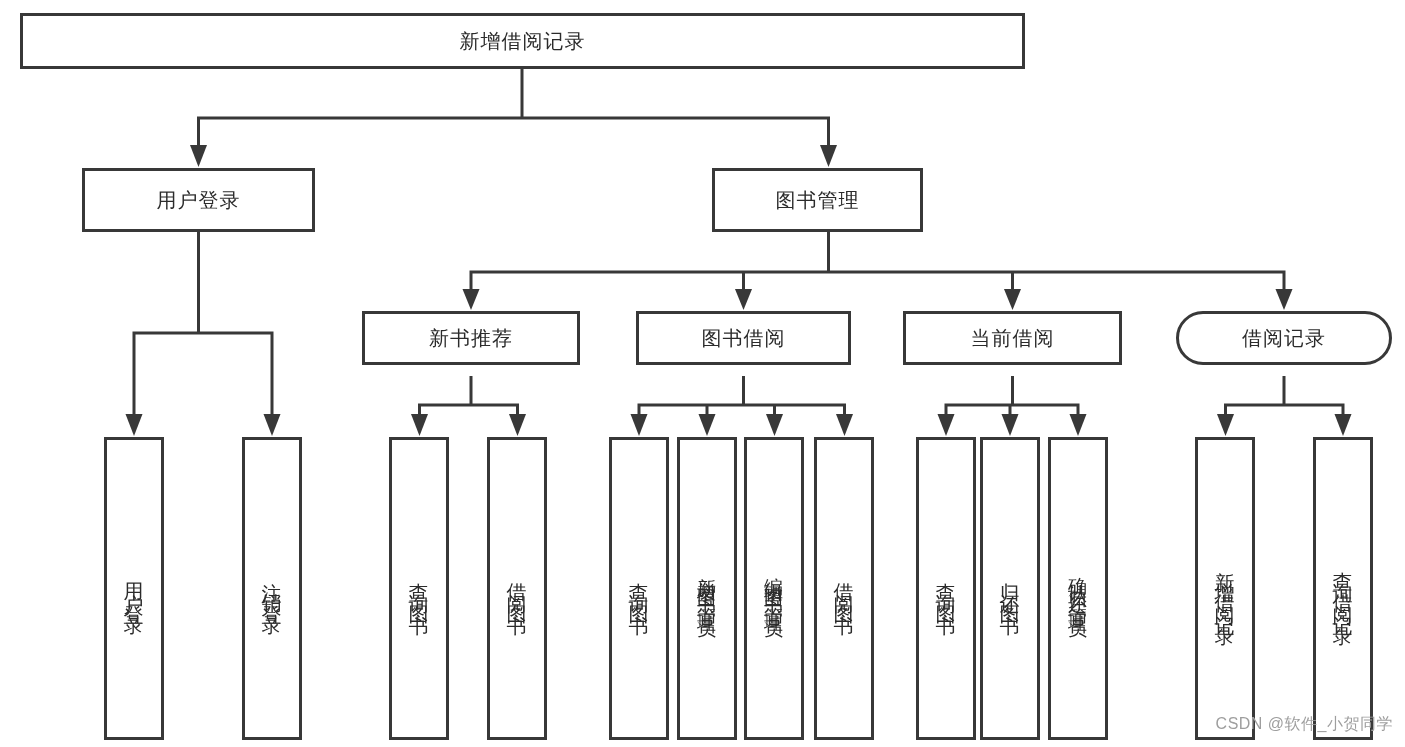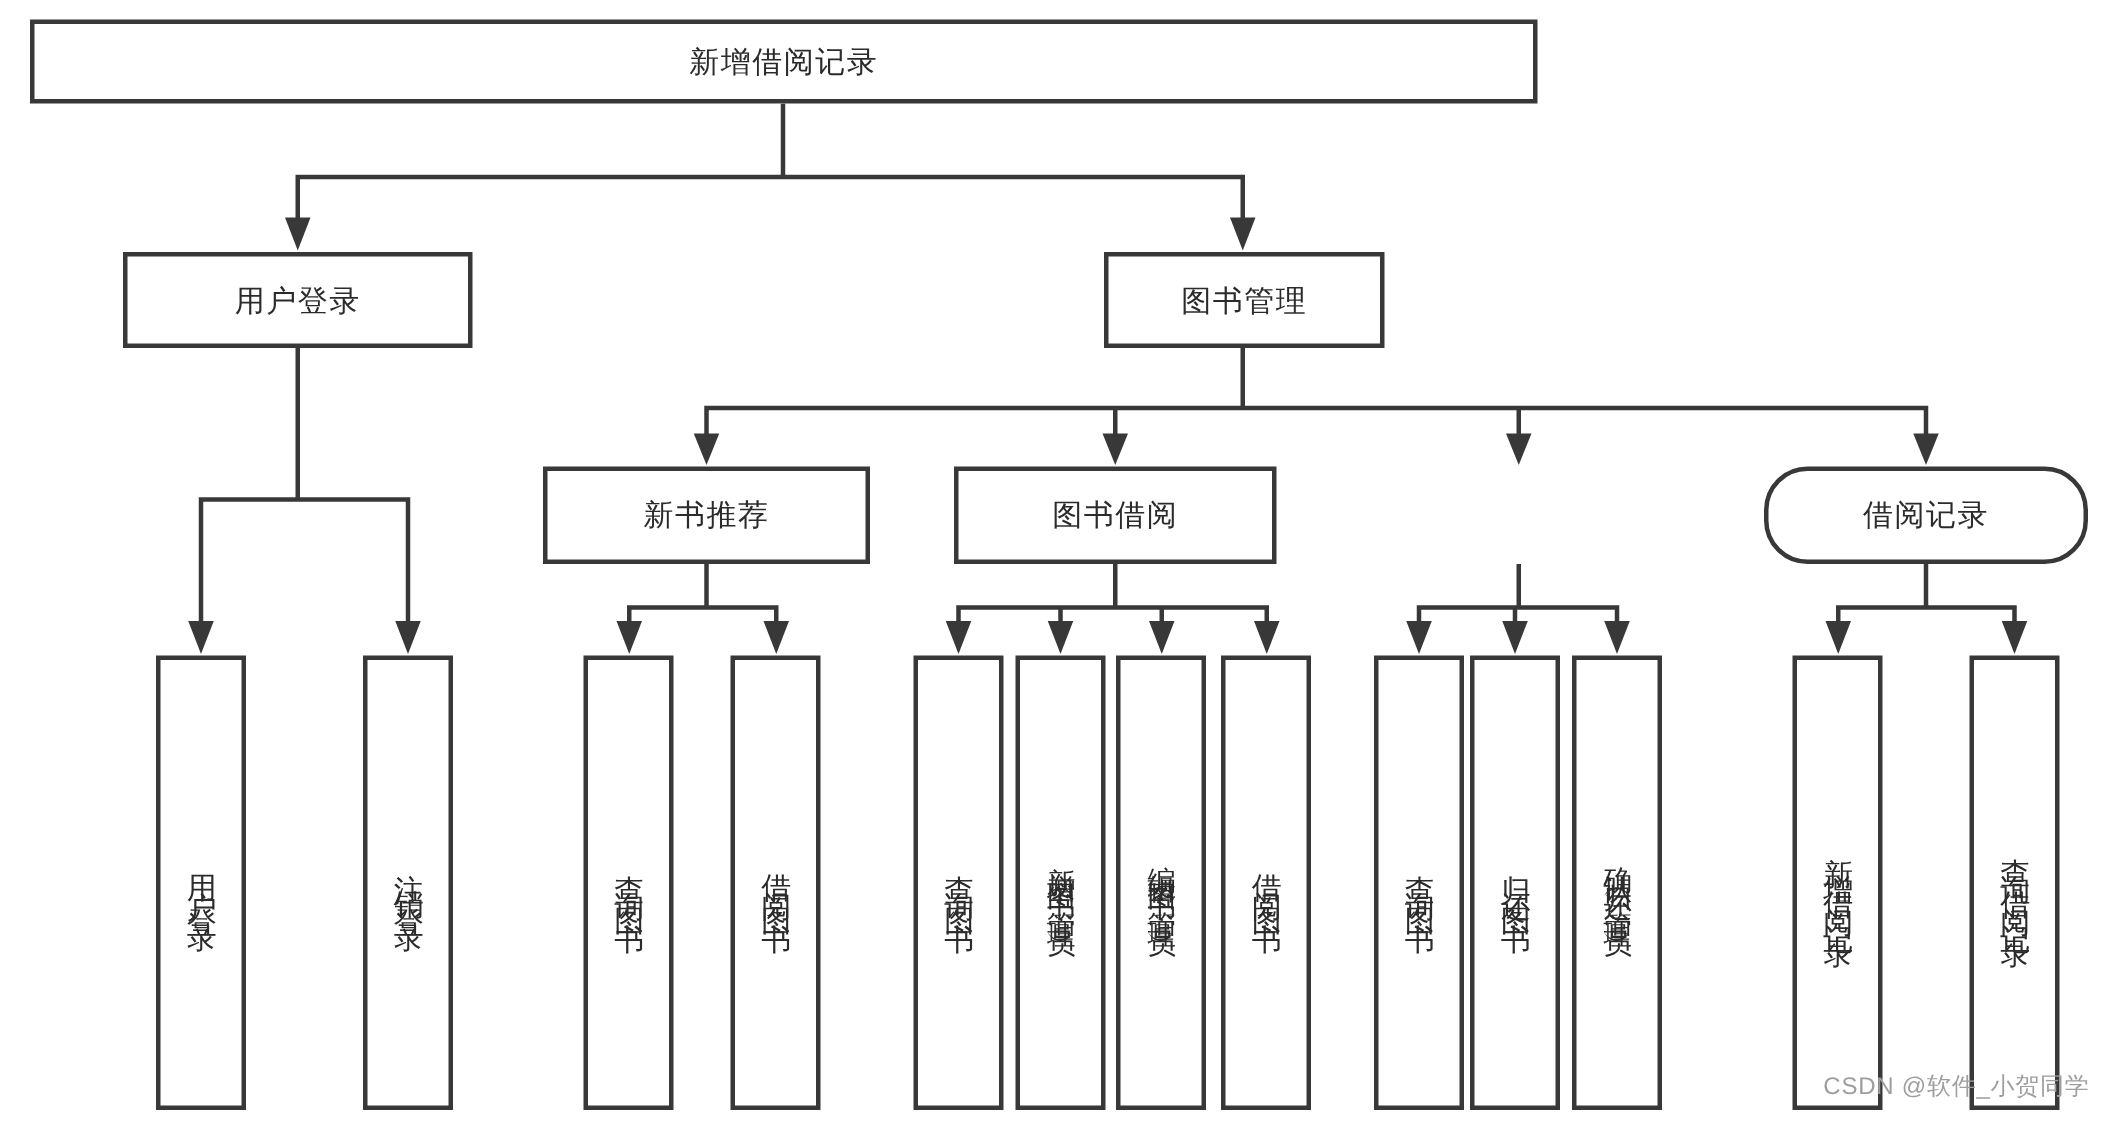--- a/index.html
+++ b/index.html
@@ -28,22 +28,22 @@
   }
   .node .label{
     font-size:20px;
     letter-spacing:1px;
     color:var(--text);
     white-space:nowrap;
   }
   
   .root-box{left:20px;top:13px;width:1005px;height:56px;}
   .l2-a{left:82px;top:168px;width:233px;height:64px;}
-  .l2-b{left:736px;top:168px;width:187px;height:64px;}
-  .l3{top:311px;height:65px;}
+  .l2-b{left:712px;top:168px;width:211px;height:64px;}
+  .l3{top:311px;height:54px;}
   .l3-a{left:362px;width:218px;}
   .l3-b{left:636px;width:215px;}
   .l3-c{left:903px;width:219px;}
   .l3-d{left:1176px;width:216px;border-radius:29px;}
   
   .leaf{top:437px;width:60px;height:303px;}
   .leaf .label{
     writing-mode:vertical-rl;
     text-orientation:mixed;
     font-size:20px;
@@ -122,20 +122,23 @@
   <div class="node l2-b">
     <span class="label">图书管理</span>
   </div>
 
   <div class="node l3 l3-a">
     <span class="label">新书推荐</span>
   </div>
   <div class="node l3 l3-b">
     <span class="label">图书借阅</span>
   </div>
+  <div class="node l3 l3-c">
+    <span class="label">当前借阅</span>
+  </div>
   <div class="node l3 l3-d">
     <span class="label">借阅记录</span>
   </div>
 
   <div class="node leaf" style="left:104px;">
     <span class="label">用户登录</span>
   </div>
   <div class="node leaf" style="left:242px;">
     <span class="label">注销登录</span>
   </div>

